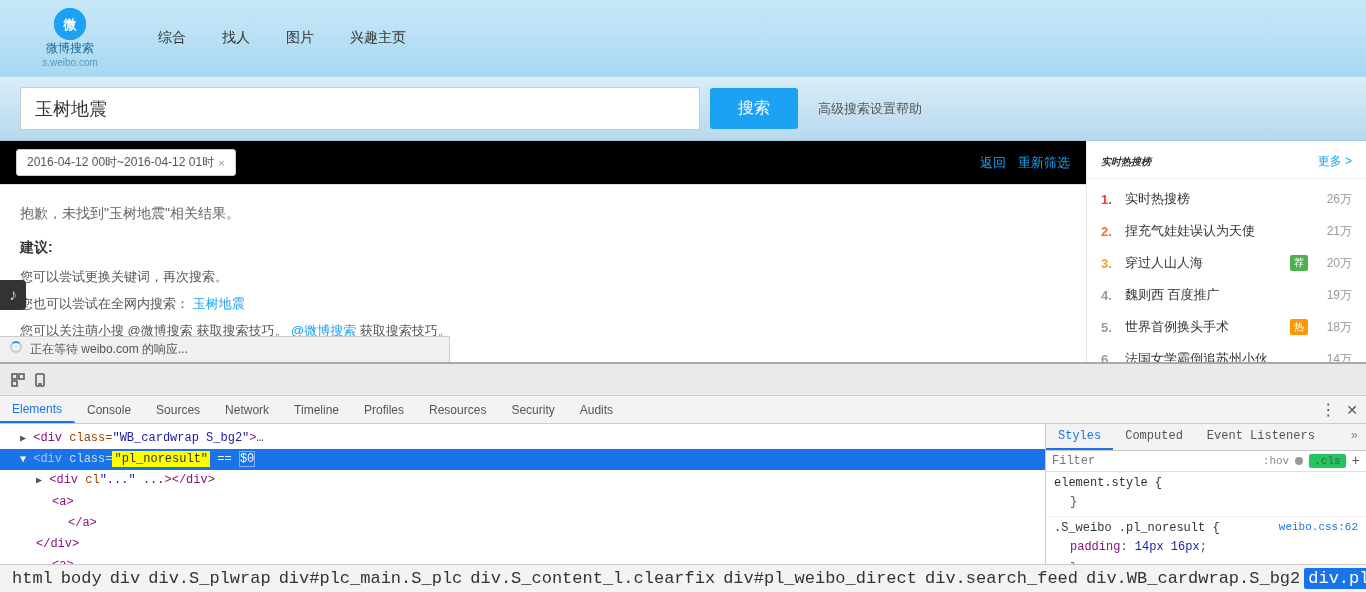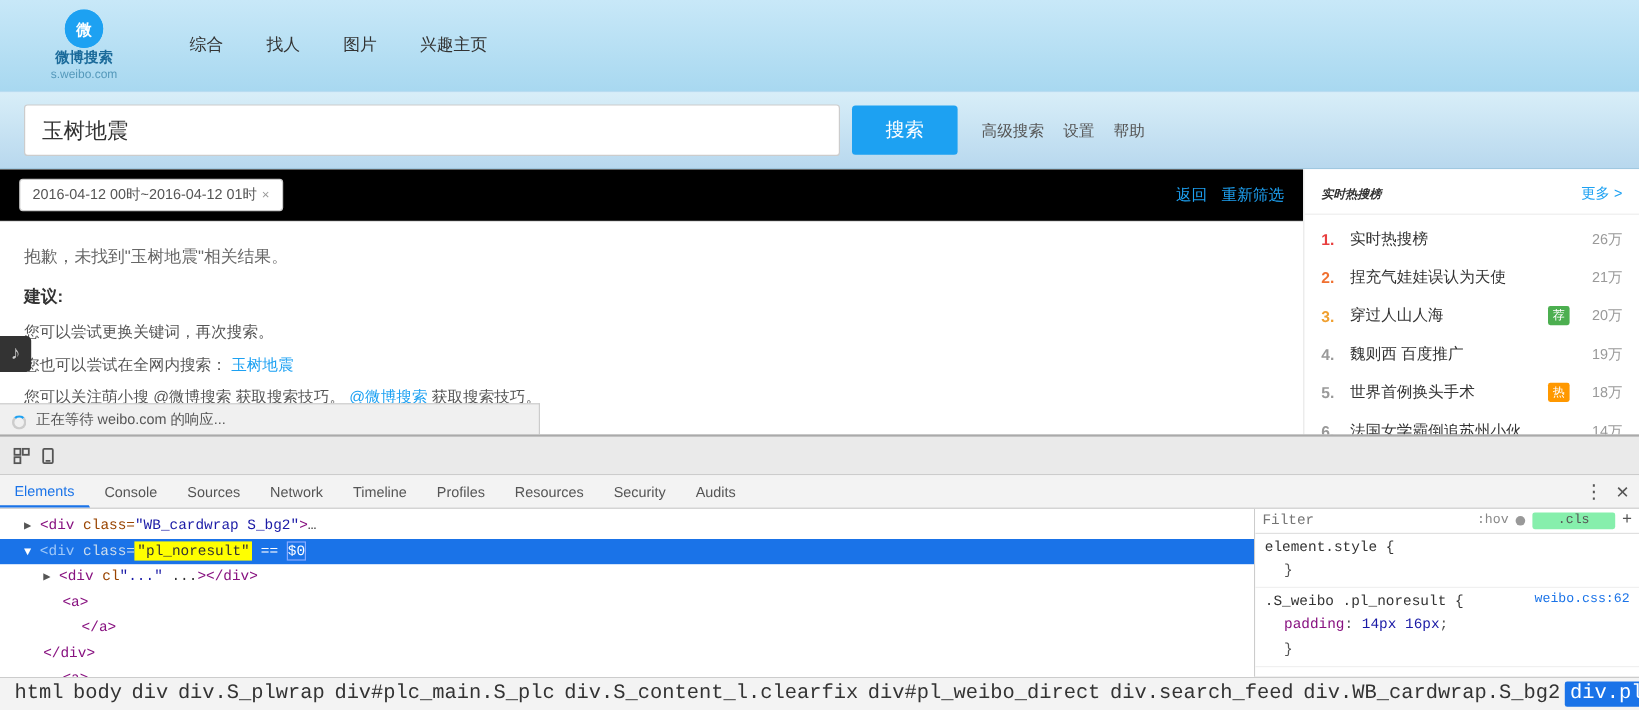--- a/index.html
+++ b/index.html
@@ -28,21 +28,21 @@
       display: flex;
       align-items: center;
       justify-content: center;
       color: white;
       font-size: 16px;
       font-weight: bold;
     }
     .logo-text {
       font-size: 12px;
       color: #1a6a9a;
-      font-weight: bold;
+      font-weight: normal;
     }
     .logo-url {
       font-size: 10px;
       color: #5599bb;
     }
     .nav-links {
       display: flex;
       gap: 20px;
       align-items: center;
     }
@@ -82,21 +82,20 @@
       background: #1da1f2;
       color: white;
       border: none;
       border-radius: 3px;
       font-size: 16px;
       cursor: pointer;
       font-family: 'Microsoft YaHei', Arial, sans-serif;
     }
     .search-extra {
       display: flex;
-      gap: 16px;
       margin-left: 10px;
     }
     .search-extra-link {
       color: #555;
       font-size: 13px;
       cursor: pointer;
     }
 
     
     .main-content {
@@ -393,22 +392,22 @@
       width: 8px;
       height: 8px;
       border-radius: 50%;
       background: #999;
       cursor: pointer;
     }
     .filter-cls {
       color: #555;
       font-size: 11px;
       cursor: pointer;
-      background: #86efac;
-      padding: 1px 21px;
+      background: #22c55e;
+      padding: 1px 5px;
       border-radius: 2px;
     }
     .filter-plus {
       color: #555;
       font-size: 14px;
       cursor: pointer;
     }
     .styles-rule {
       padding: 4px 8px;
       border-bottom: 1px solid #f0f0f0;
@@ -478,21 +477,21 @@
       bottom: 230px;
       left: 0;
       width: 450px;
       background: #f0f0f0;
       border-top: 1px solid #ccc;
       border-right: 1px solid #ccc;
       padding: 4px 10px;
       font-size: 12px;
       color: #555;
       display: flex;
-      align-items: flex-end;
+      align-items: flex-start;
       gap: 8px;
     }
     .spinner {
       width: 12px;
       height: 12px;
       border: 2px solid #ccc;
       border-top-color: #1da1f2;
       border-radius: 50%;
       animation: spin 1s linear infinite;
     }
@@ -676,20 +675,26 @@
         <span> ...</span><span class="tag">&gt;&lt;/div&gt;</span>
       </div>
       <div class="html-line indent3"><span class="tag">&lt;a&gt;</span></div>
       <div class="html-line indent4"><span class="tag">&lt;/a&gt;</span></div>
       <div class="html-line indent2"><span class="tag">&lt;/div&gt;</span></div>
       <div class="html-line indent3"><span class="tag">&lt;a&gt;</span></div>
 
     </div>
 
     <div class="devtools-right">
+      <div class="styles-tabs">
+        <div class="styles-tab active">Styles</div>
+        <div class="styles-tab">Computed</div>
+        <div class="styles-tab">Event Listeners</div>
+        <div class="styles-tab-more">»</div>
+      </div>
       <div class="filter-bar-styles">
         <input class="filter-input" type="text" placeholder="Filter" style="">
         <span class="filter-pseudo">:hov</span>
         <span class="filter-dot"></span>
         <span class="filter-cls">.cls</span>
         <span class="filter-plus">+</span>
       </div>
 
       <div class="styles-rule">
         <div class="styles-selector">element.style {</div>

